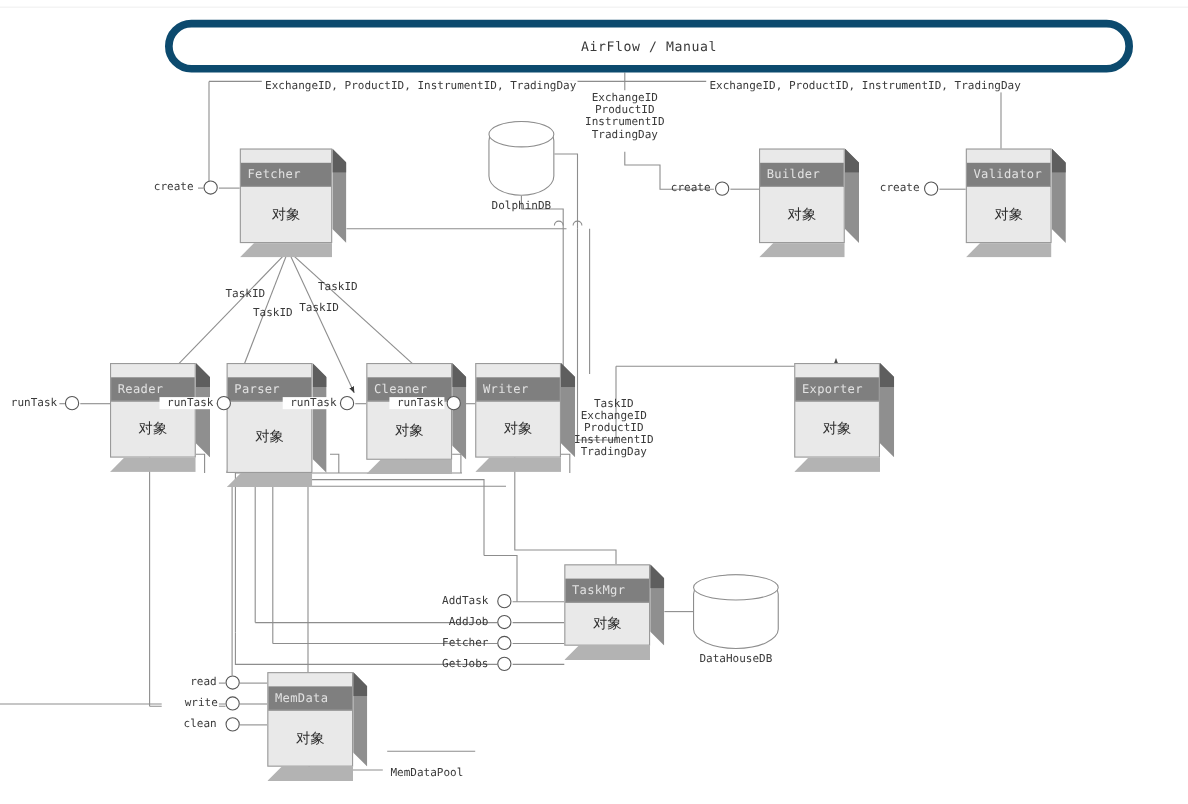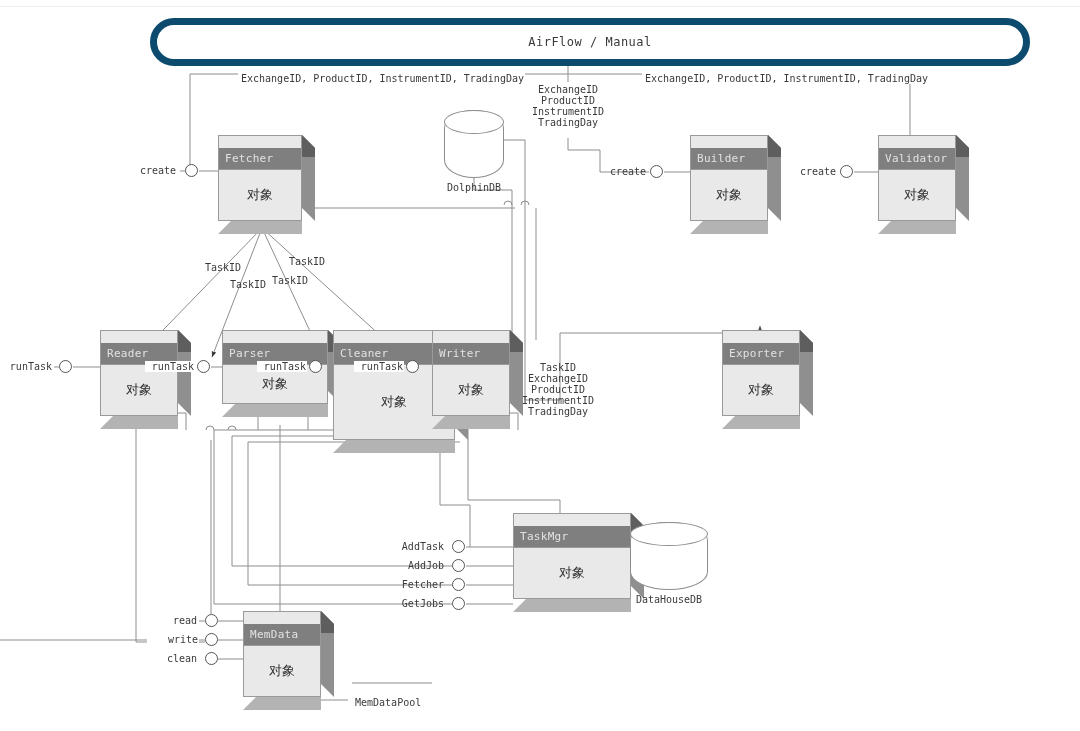--- a/index.html
+++ b/index.html
@@ -206,31 +206,31 @@
   <div class="comp" style="left:100px;top:330px;width:78px;height:86px;">
     <div class="depth-r"></div>
     <div class="depth-b"></div>
     <div class="depth-hdr"></div>
     <div class="face">
       <div class="hdr">Reader</div>
       <div class="obj">对象</div>
     </div>
   </div>
 
-  <div class="comp" style="left:222px;top:330px;width:78px;height:74px;padding-left:28px;">
+  <div class="comp" style="left:206px;top:330px;width:78px;height:100px;">
     <div class="depth-r"></div>
     <div class="depth-b"></div>
     <div class="depth-hdr"></div>
     <div class="face">
       <div class="hdr">Parser</div>
       <div class="obj">对象</div>
     </div>
   </div>
 
-  <div class="comp" style="left:333px;top:330px;width:78px;height:110px;padding-left:44px;">
+  <div class="comp" style="left:333px;top:330px;width:78px;height:88px;">
     <div class="depth-r"></div>
     <div class="depth-b"></div>
     <div class="depth-hdr"></div>
     <div class="face">
       <div class="hdr">Cleaner</div>
       <div class="obj">对象</div>
     </div>
   </div>
 
   <div class="comp" style="left:432px;top:330px;width:78px;height:86px;">
@@ -246,21 +246,21 @@
   <div class="comp" style="left:722px;top:330px;width:78px;height:86px;">
     <div class="depth-r"></div>
     <div class="depth-b"></div>
     <div class="depth-hdr"></div>
     <div class="face">
       <div class="hdr">Exporter</div>
       <div class="obj">对象</div>
     </div>
   </div>
 
-  <div class="comp" style="left:513px;top:513px;width:78px;height:86px;padding-left:40px;">
+  <div class="comp" style="left:513px;top:513px;width:78px;height:74px;">
     <div class="depth-r"></div>
     <div class="depth-b"></div>
     <div class="depth-hdr"></div>
     <div class="face">
       <div class="hdr">TaskMgr</div>
       <div class="obj">对象</div>
     </div>
   </div>
 
   <div class="comp" style="left:243px;top:611px;width:78px;height:86px;">

